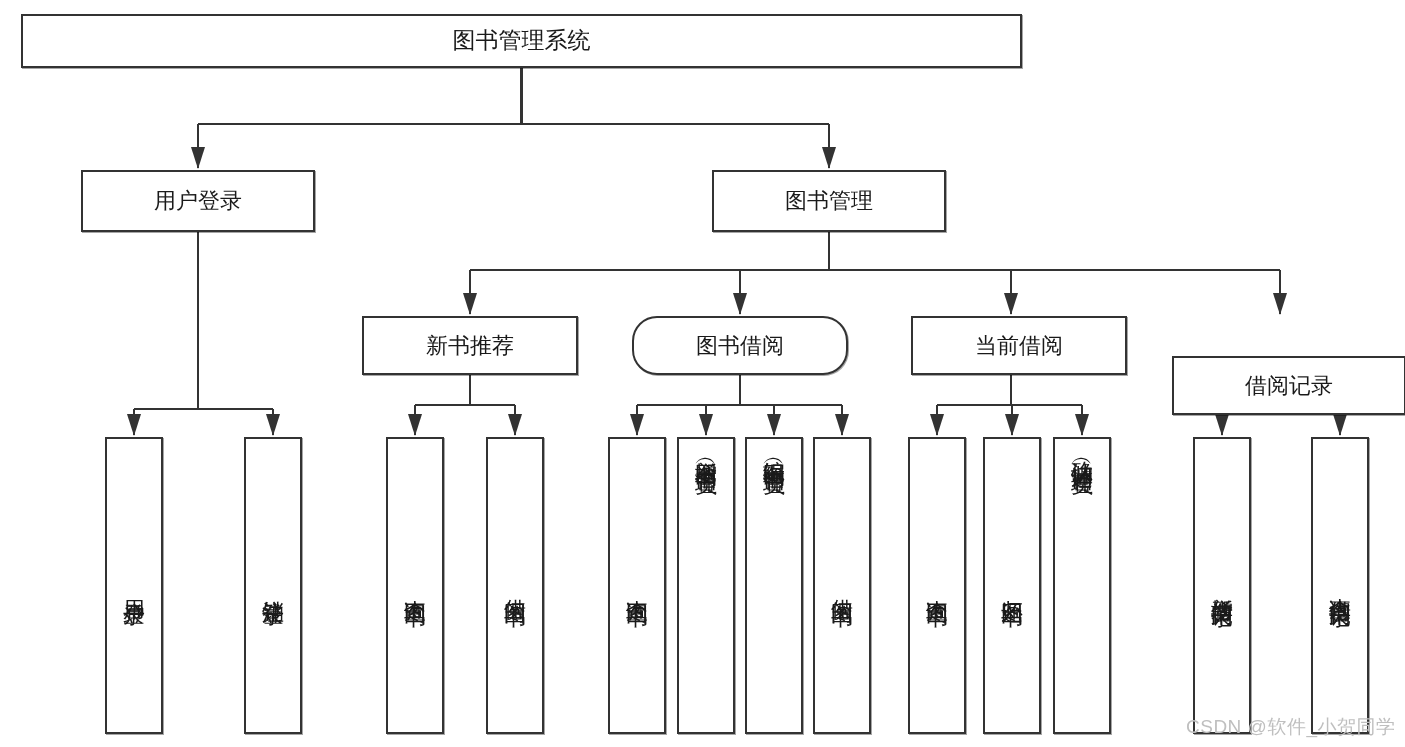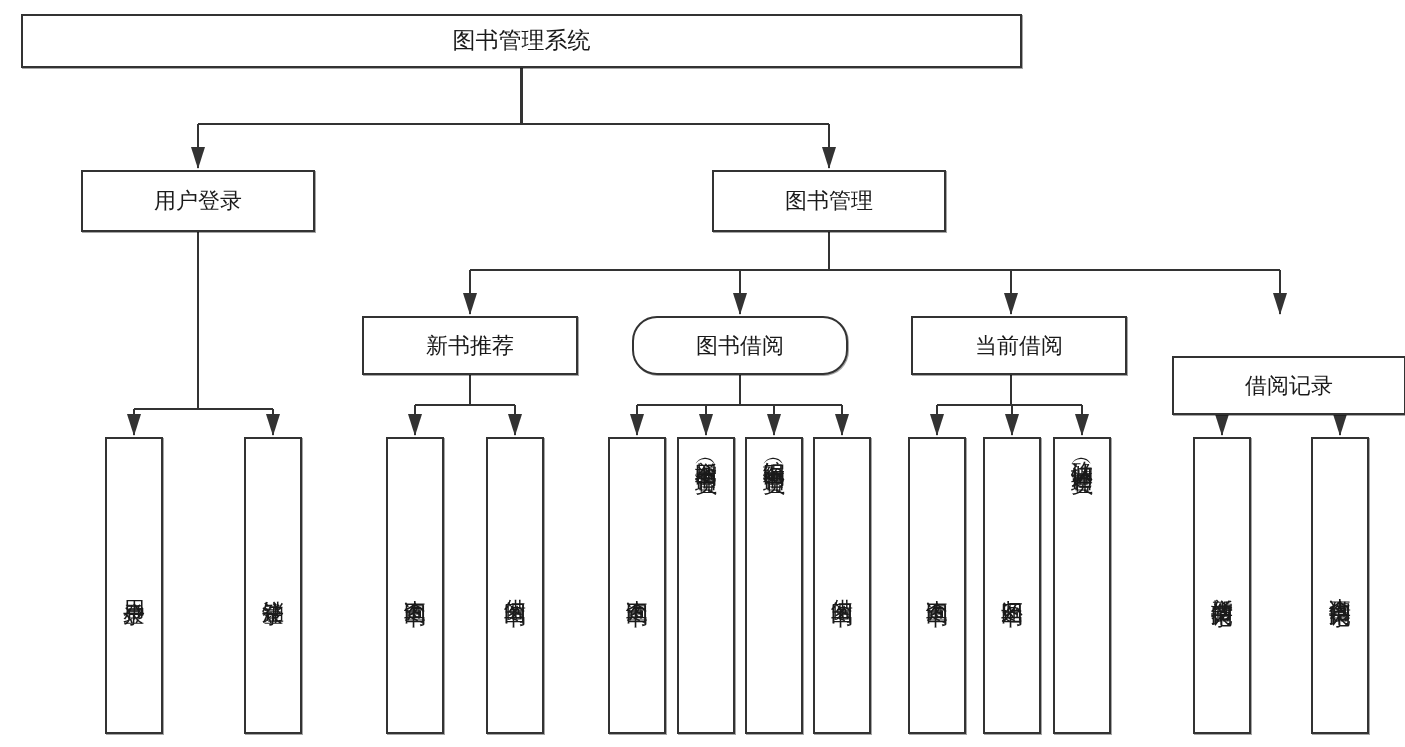--- a/index.html
+++ b/index.html
@@ -203,14 +203,15 @@
   </div>
 
   <div class="node leaf" style="left: 1193px; top: 437px; width: 58px; height: 297px;">
     <span class="node-label">新增借阅记录</span>
   </div>
 
   <div class="node leaf" style="left: 1311px; top: 437px; width: 58px; height: 297px;">
     <span class="node-label">查询借阅记录</span>
   </div>
 
+  <div id="watermark">CSDN @软件_小贺同学</div>
 
 </div>
 
 </body></html>

